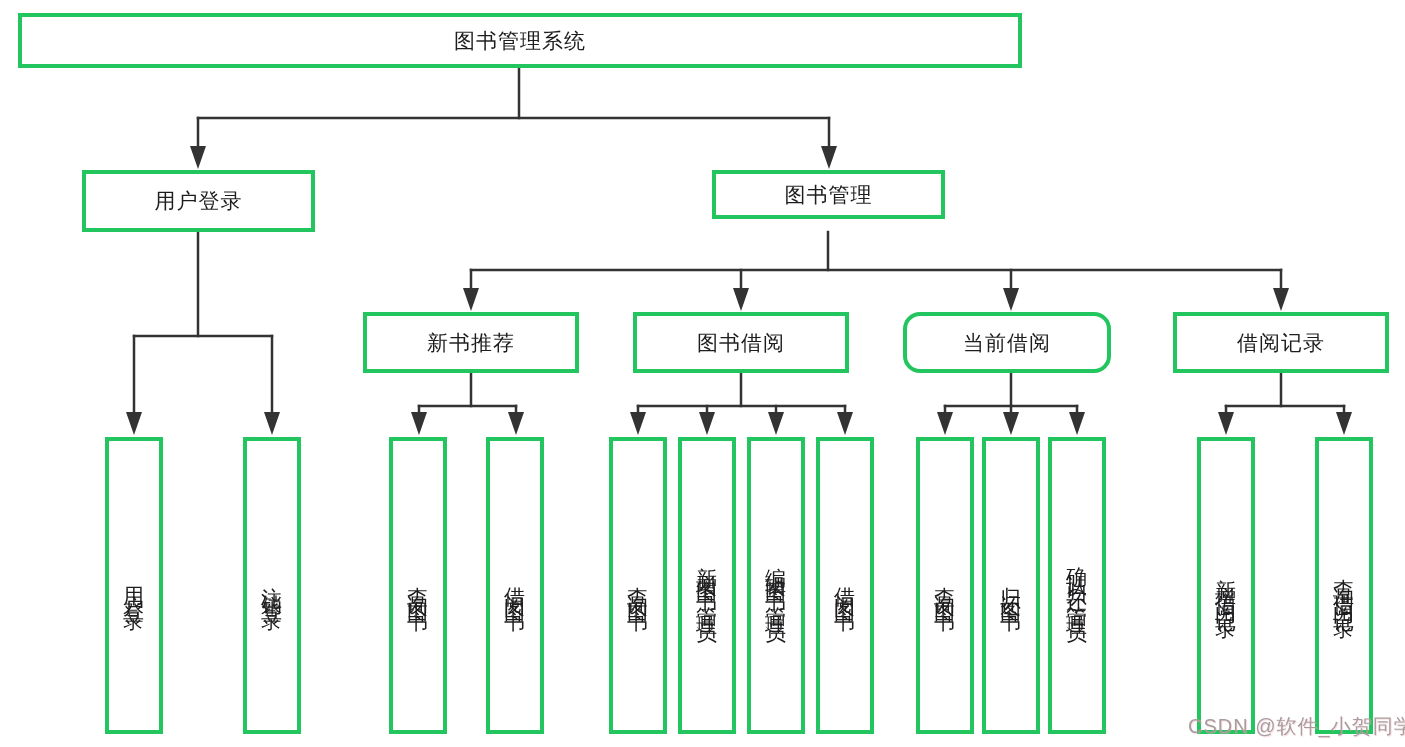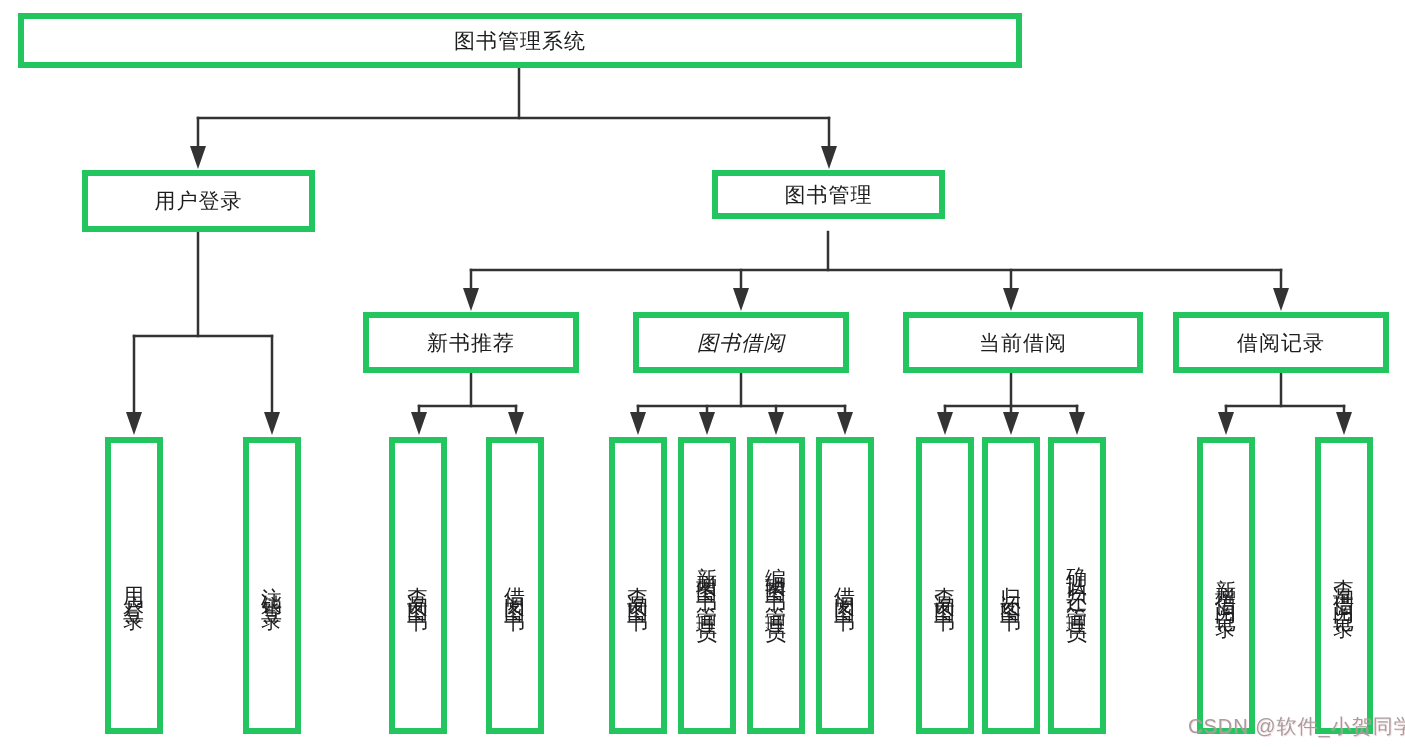--- a/index.html
+++ b/index.html
@@ -8,21 +8,21 @@
     width:1405px;height:747px;
     background:#fff;
     font-family:"Liberation Sans","DejaVu Sans",sans-serif;
     overflow:hidden;
   }
   svg.connectors{position:absolute;left:0;top:0;z-index:0;}
   .node{
     position:absolute;
     box-sizing:border-box;
     background:#fff;
-    border:6px solid #22c55e;
+    border:4px solid #22c55e;
     display:flex;align-items:center;justify-content:center;
     color:#1d1d1f;
     z-index:1;
     font-size:21px;
     letter-spacing:1px;
     white-space:nowrap;
   }
   .vnode span{
     writing-mode:vertical-rl;
     text-orientation:mixed;
@@ -121,24 +121,24 @@
   <div class="node" style="left:82px;top:170px;width:233px;height:62px;">
     <span>用户登录</span>
   </div>
   <div class="node" style="left:712px;top:170px;width:233px;height:49px;">
     <span>图书管理</span>
   </div>
 
   <div class="node" style="left:363px;top:312px;width:216px;height:61px;">
     <span>新书推荐</span>
   </div>
-  <div class="node" style="left:633px;top:312px;width:216px;height:61px;font-style:italic;">
+  <div class="node" style="left:633px;top:312px;width:216px;height:61px;">
     <span>图书借阅</span>
   </div>
-  <div class="node" style="left:903px;top:312px;width:240px;height:61px;">
+  <div class="node" style="left:903px;top:312px;width:208px;height:61px;border-radius:17px;">
     <span>当前借阅</span>
   </div>
   <div class="node" style="left:1173px;top:312px;width:216px;height:61px;">
     <span>借阅记录</span>
   </div>
 
   <div class="node vnode" style="left:105px;top:437px;width:58px;height:297px;">
     <span>用户登录</span>
   </div>
   <div class="node vnode" style="left:243px;top:437px;width:58px;height:297px;">

